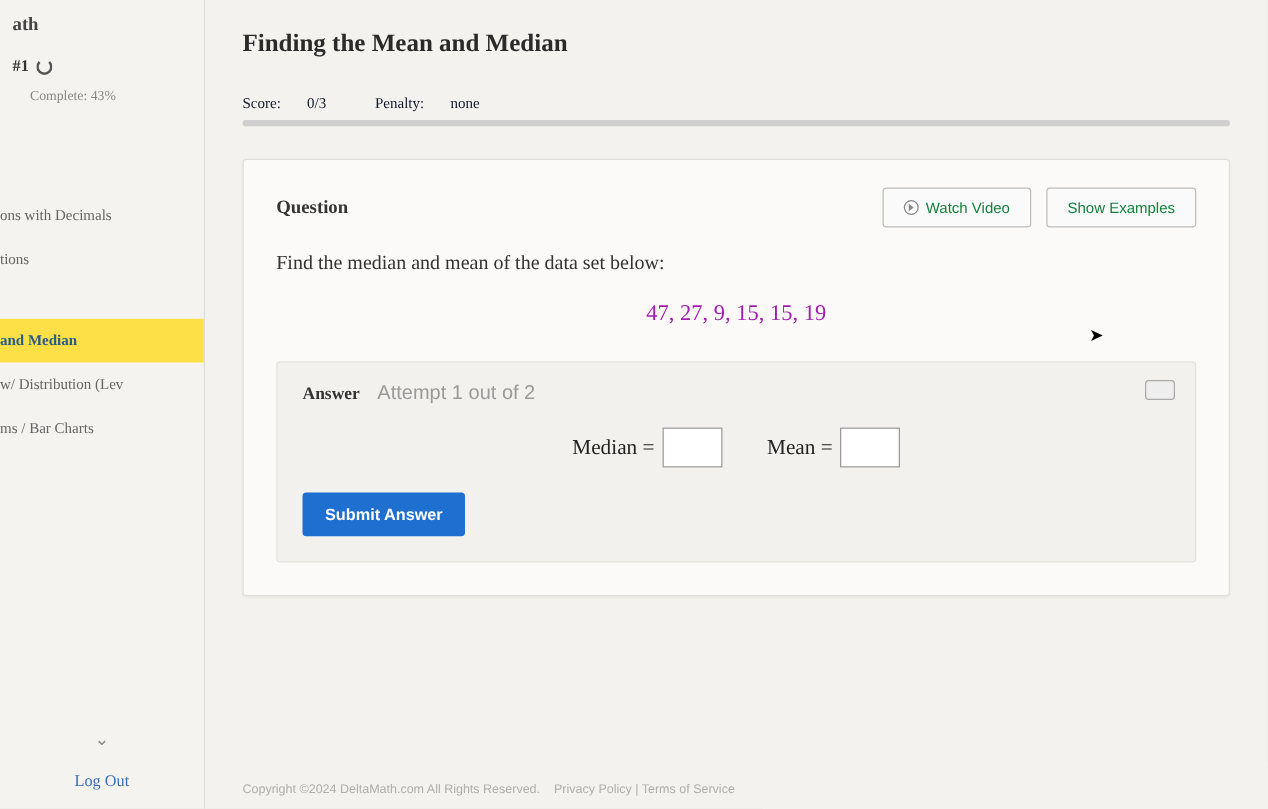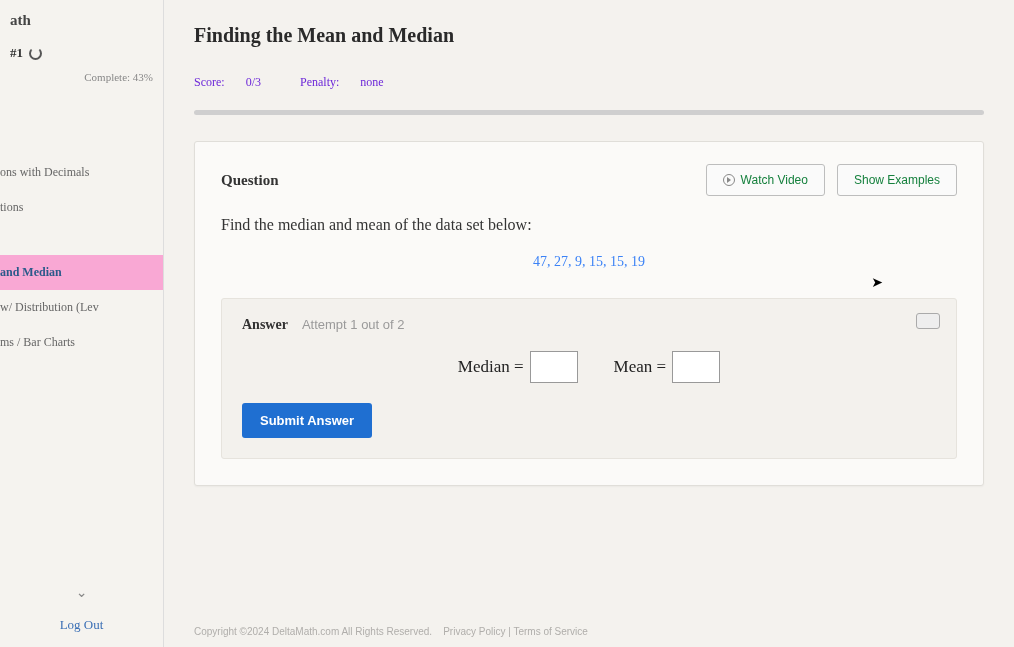--- a/index.html
+++ b/index.html
@@ -32,35 +32,35 @@
     display: flex;
     align-items: center;
     gap: 6px;
   }
   .sidebar-row.unit {
     font-weight: bold;
     color: #333;
     font-size: 13px;
   }
   .sidebar-complete {
-    text-align: right;
+    text-align: left;
     font-size: 11px;
     color: #888;
     padding: 4px 10px 12px 24px;
   }
   .sidebar-item {
     padding: 10px 6px 10px 0;
     font-size: 12px;
     color: #666;
     cursor: pointer;
     white-space: nowrap;
     overflow: hidden;
   }
   .sidebar-item.active {
-    background: #f9a8d4;
+    background: #fde047;
     color: #2a5a8a;
     font-weight: 600;
   }
   .sidebar-spacer { flex: 1; }
   .sidebar-expand {
     text-align: center;
     font-size: 14px;
     color: #888;
     padding: 6px;
     cursor: pointer;
@@ -80,22 +80,22 @@
     flex-direction: column;
   }
   .page-title {
     font-size: 20px;
     font-weight: bold;
     color: #2a2a2a;
     margin-bottom: 28px;
   }
   .meta {
     font-size: 12px;
-    color: #6d28d9;
-    margin-bottom: 20px;
+    color: #0f172a;
+    margin-bottom: 6px;
   }
   .meta span { margin-right: 18px; }
   .progress {
     height: 5px;
     background: #cfcfcf;
     border-radius: 3px;
     margin-bottom: 26px;
   }
   .card {
     background: #fbfaf8;
@@ -145,41 +145,41 @@
     border-bottom: 3px solid transparent;
     margin-left: 1px;
   }
   .prompt {
     font-size: 16px;
     color: #333;
     margin-bottom: 20px;
   }
   .dataset {
     text-align: center;
-    font-size: 14px;
-    color: #3b82f6;
+    font-size: 18px;
+    color: #a21caf;
     margin-bottom: 28px;
     font-weight: 500;
   }
   .answer-block {
     background: #f3f1ed;
     border: 1px solid #e6e3dd;
     border-radius: 3px;
     padding: 16px 20px 20px 20px;
     position: relative;
   }
   .answer-title {
     font-size: 14px;
     font-weight: bold;
     color: #333;
     display: inline-block;
     margin-right: 10px;
   }
   .attempt {
-    font-size: 13px;
+    font-size: 16px;
     color: #9a9a9a;
     font-family: Arial, sans-serif;
   }
   .keyboard-icon {
     position: absolute;
     top: 14px;
     right: 16px;
     width: 24px;
     height: 16px;
     border: 1px solid #aaa;

